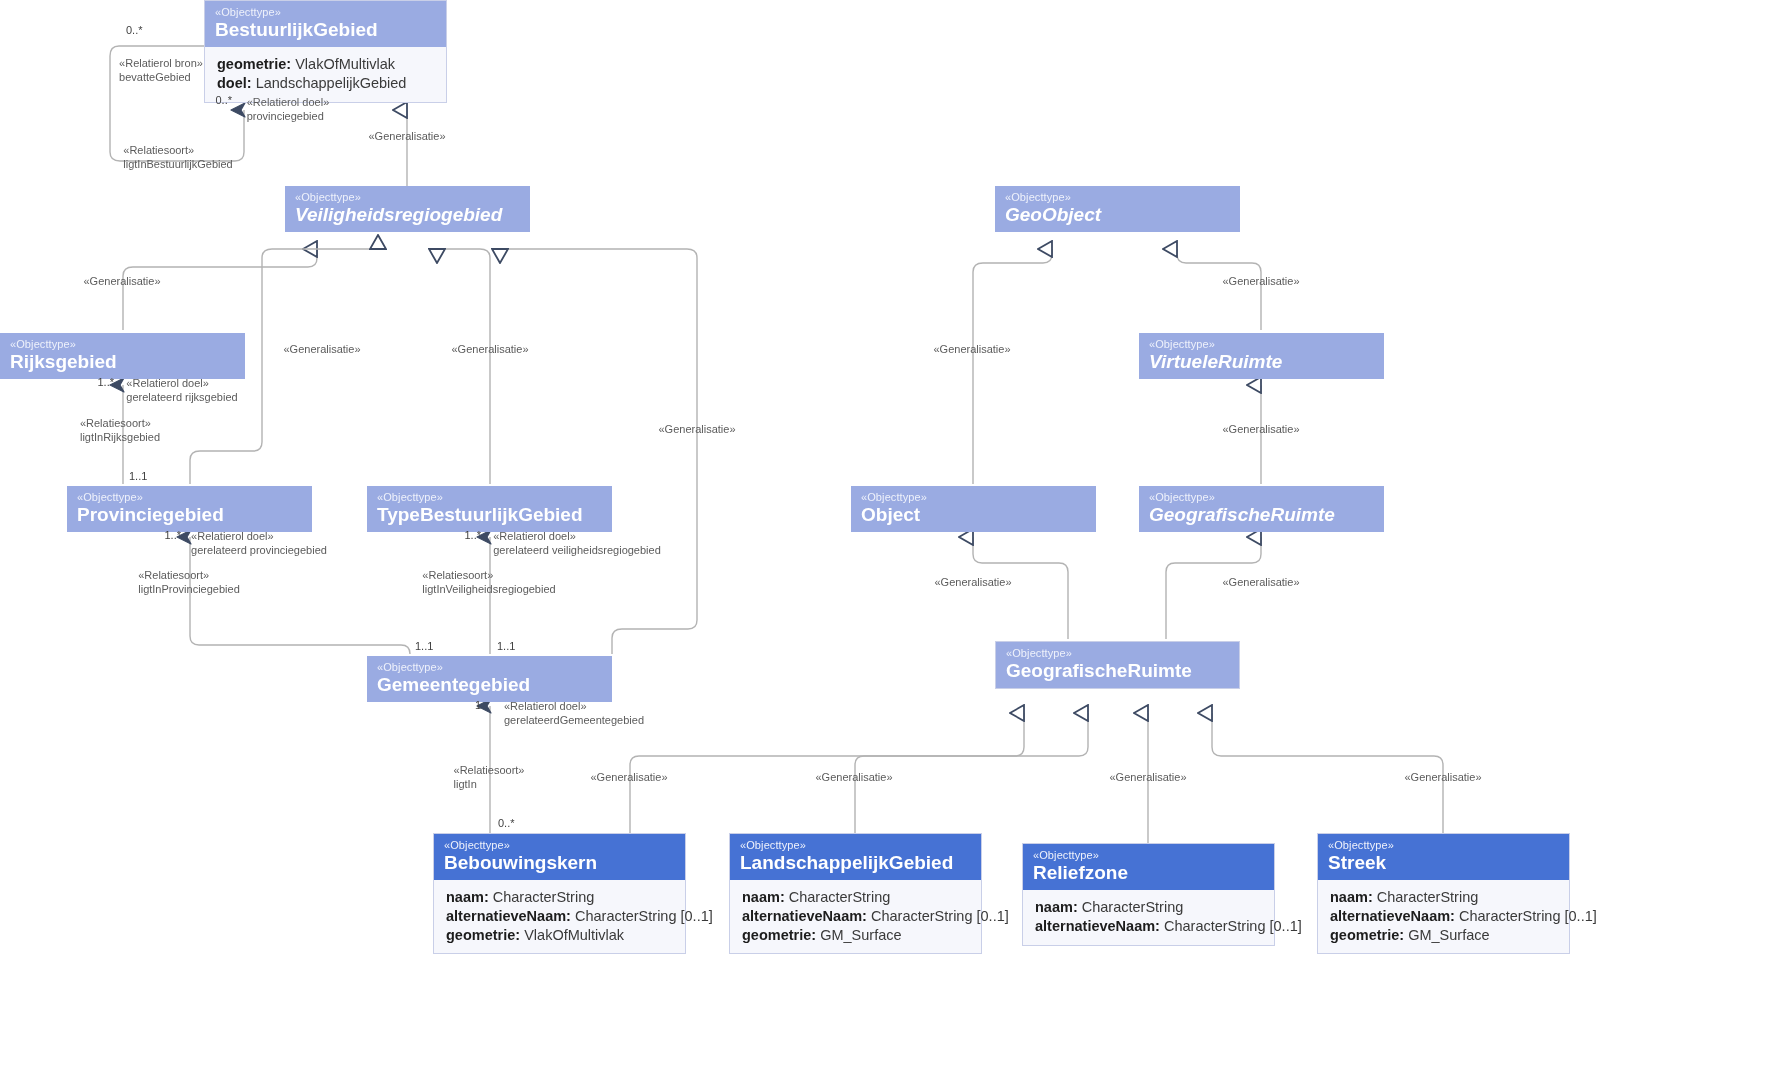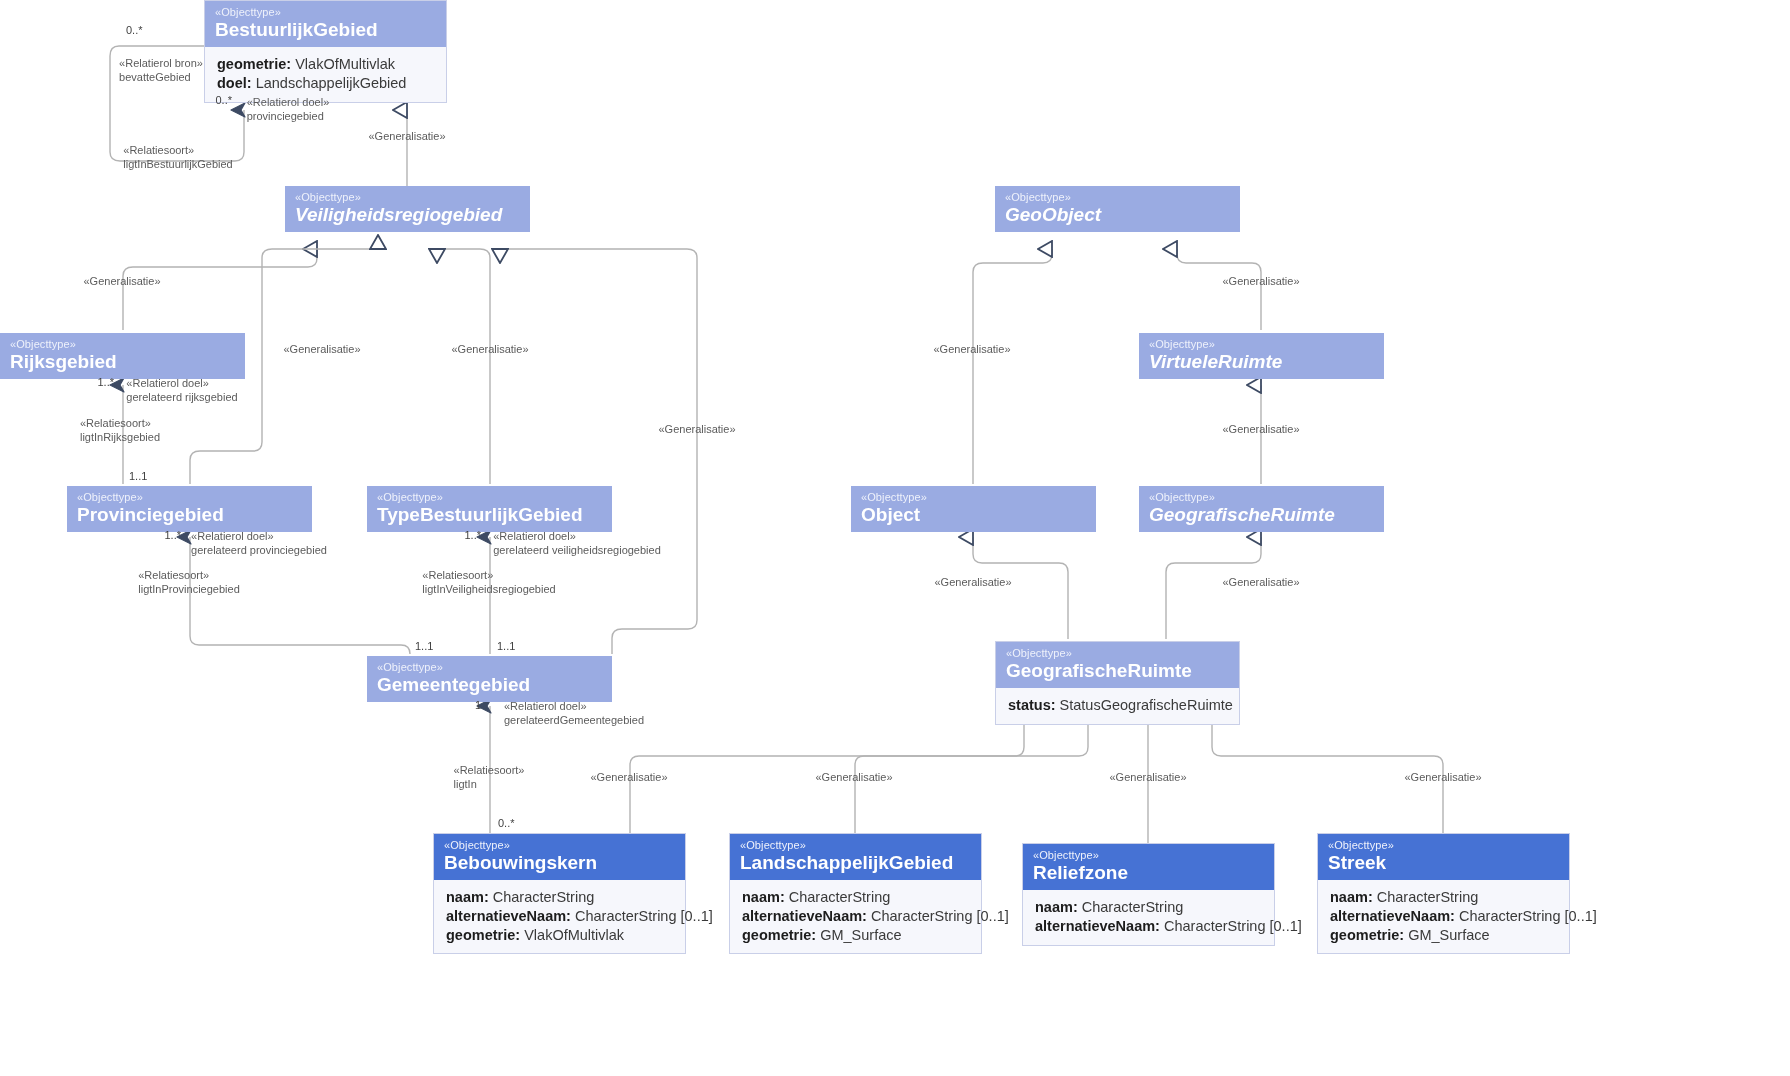--- a/index.html
+++ b/index.html
@@ -215,23 +215,20 @@
     <div class="uml-head">
       <span class="stereo">«Objecttype»</span>
       <span class="cname abstract">GeografischeRuimte</span>
     </div>
   </div>
 
   <div class="uml-class" style="left:995px;top:641px;width:245px;">
     <div class="uml-head">
       <span class="stereo">«Objecttype»</span>
       <span class="cname">GeografischeRuimte</span>
-    </div>
-    <div class="uml-attrs">
-      <span class="attr"><b>status:</b> <span>StatusGeografischeRuimte</span></span>
     </div>
   </div>
 
   <div class="uml-class dark" style="left:433px;top:833px;width:253px;">
     <div class="uml-head">
       <span class="stereo">«Objecttype»</span>
       <span class="cname">Bebouwingskern</span>
     </div>
     <div class="uml-attrs">
       <span class="attr"><b>naam:</b> <span>CharacterString</span></span>

